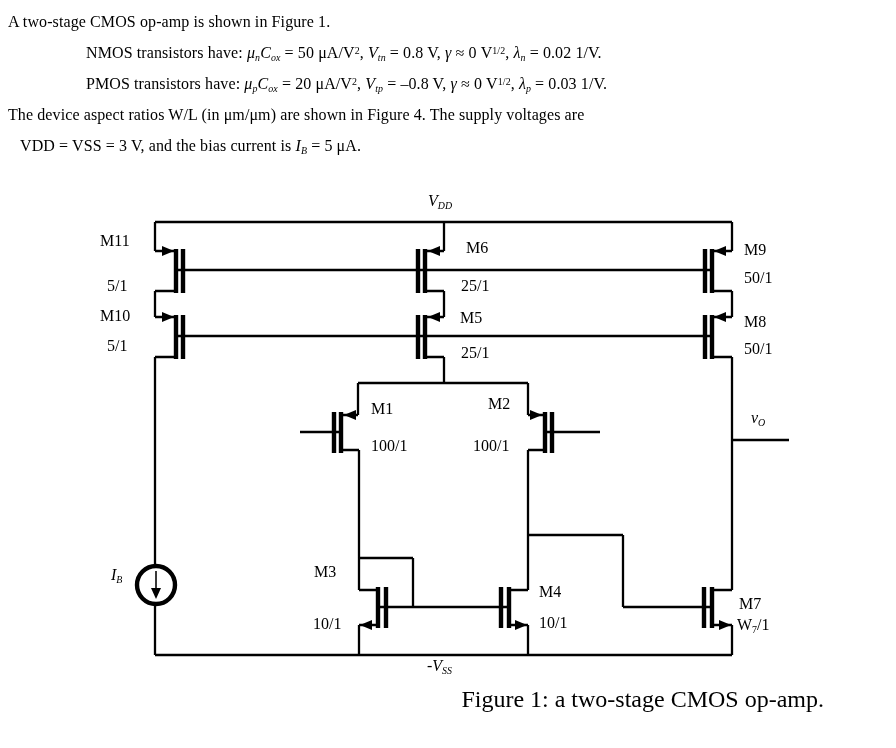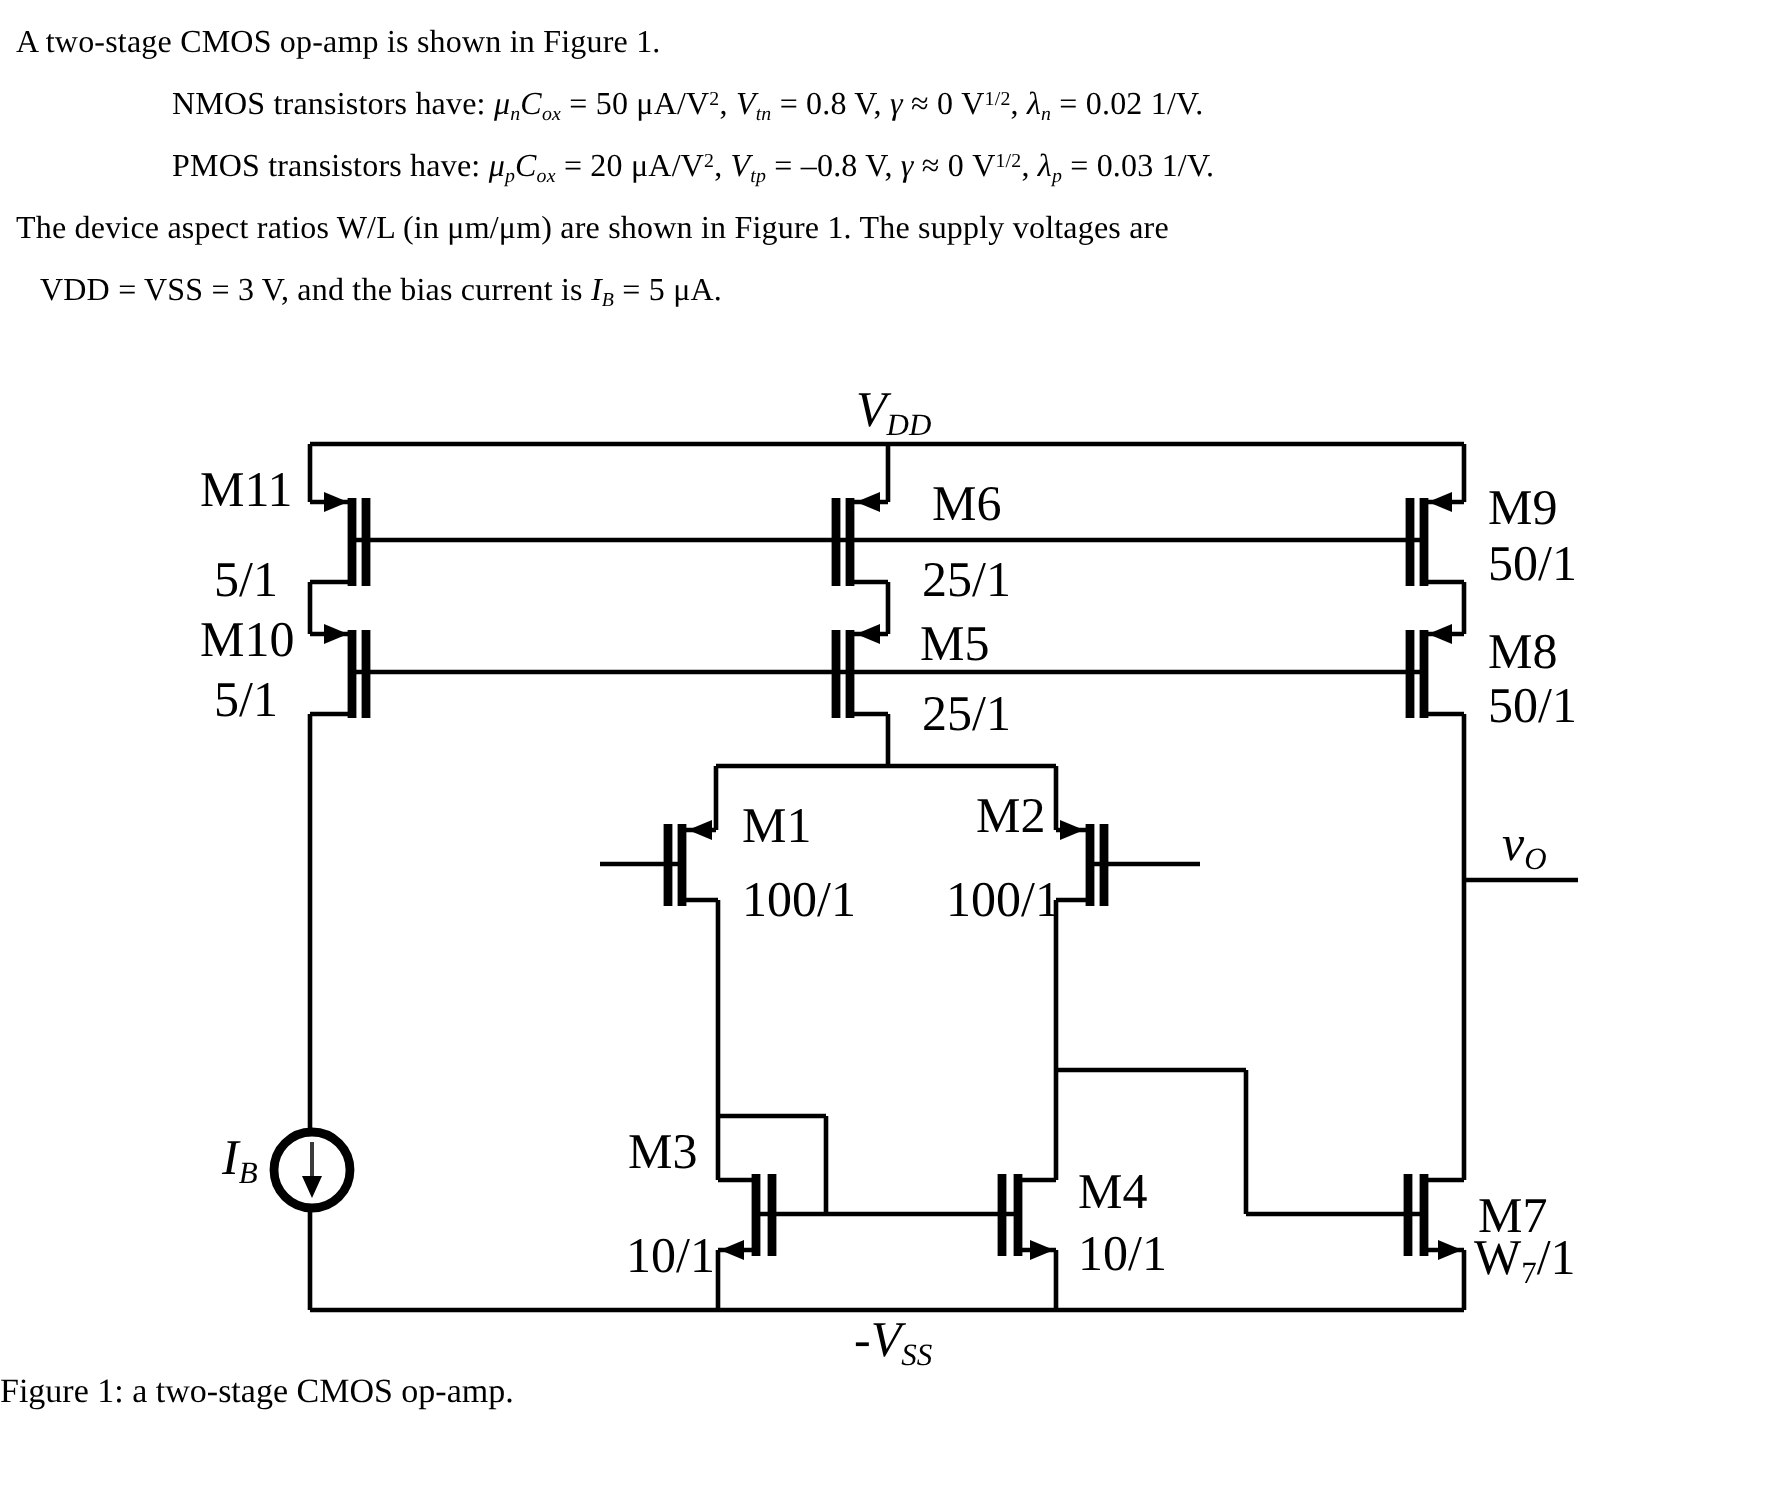--- a/index.html
+++ b/index.html
@@ -1,40 +1,40 @@
 <!DOCTYPE html>
 <html><head>
 <meta charset="utf-8">
 <style>
   html,body{margin:0;padding:0;}
   body{
     width:896px;height:748px;position:relative;background:#ffffff;color:#000;
     font-family:"Liberation Serif", serif;overflow:hidden;
   }
   .pline{position:absolute;font-size:16px;white-space:nowrap;letter-spacing:0.1px;}
-  .lbl{position:absolute;font-size:25px;white-space:nowrap;line-height:1.05;text-align:center;}
-  .caption{position:absolute;font-size:17px;text-align:left;}
+  .lbl{position:absolute;font-size:16px;white-space:nowrap;line-height:1.05;text-align:center;}
+  .caption{position:absolute;font-size:24px;text-align:right;}
   sub{font-size:0.62em;vertical-align:-0.28em;}
   sup{font-size:0.62em;vertical-align:0.45em;}
   i{font-style:italic;}
   svg.schem{position:absolute;left:0;top:0;}
   .wire{stroke:#000;stroke-width:2.3;fill:none;}
   .bars{stroke:#000;stroke-width:4.4;fill:none;}
   .arr{fill:#000;stroke:none;}
   .src-circle{stroke:#000;stroke-width:4.4;fill:none;}
   .src-shaft{stroke:#3a3a3a;stroke-width:2;}
 </style>
 </head>
 <body>
 
 <div>
   <div class="pline" style="left:8px;top:13px">A two-stage CMOS op-amp is shown in Figure 1.</div>
   <div class="pline" style="left:86px;top:44px">NMOS transistors have: <i>μ</i><i><sub>n</sub></i><i>C</i><i><sub>ox</sub></i> = 50 μA/V<sup>2</sup>, <i>V</i><i><sub>tn</sub></i> = 0.8 V, <i>γ</i> ≈ 0 V<sup>1/2</sup>, <i>λ</i><i><sub>n</sub></i> = 0.02 1/V.</div>
   <div class="pline" style="left:86px;top:75px">PMOS transistors have: <i>μ</i><i><sub>p</sub></i><i>C</i><i><sub>ox</sub></i> = 20 μA/V<sup>2</sup>, <i>V</i><i><sub>tp</sub></i> = –0.8 V, <i>γ</i> ≈ 0 V<sup>1/2</sup>, <i>λ</i><i><sub>p</sub></i> = 0.03 1/V.</div>
-  <div class="pline" style="left:8px;top:106px">The device aspect ratios W/L (in μm/μm) are shown in Figure 1. The supply voltages are</div>
+  <div class="pline" style="left:8px;top:106px">The device aspect ratios W/L (in μm/μm) are shown in Figure 4. The supply voltages are</div>
   <div class="pline" style="left:20px;top:137px">VDD = VSS = 3 V, and the bias current is <i>I</i><i><sub>B</sub></i> = 5 μA.</div>
 </div>
 
 <svg class="schem" width="896" height="748" viewBox="0 0 896 748">
 
   <g>
     <path class="wire" d="
       M155,222 H732
       M155,222 V251 M155,291 V317 M155,357 V566 M155,604 V655
       M155,655 H732

